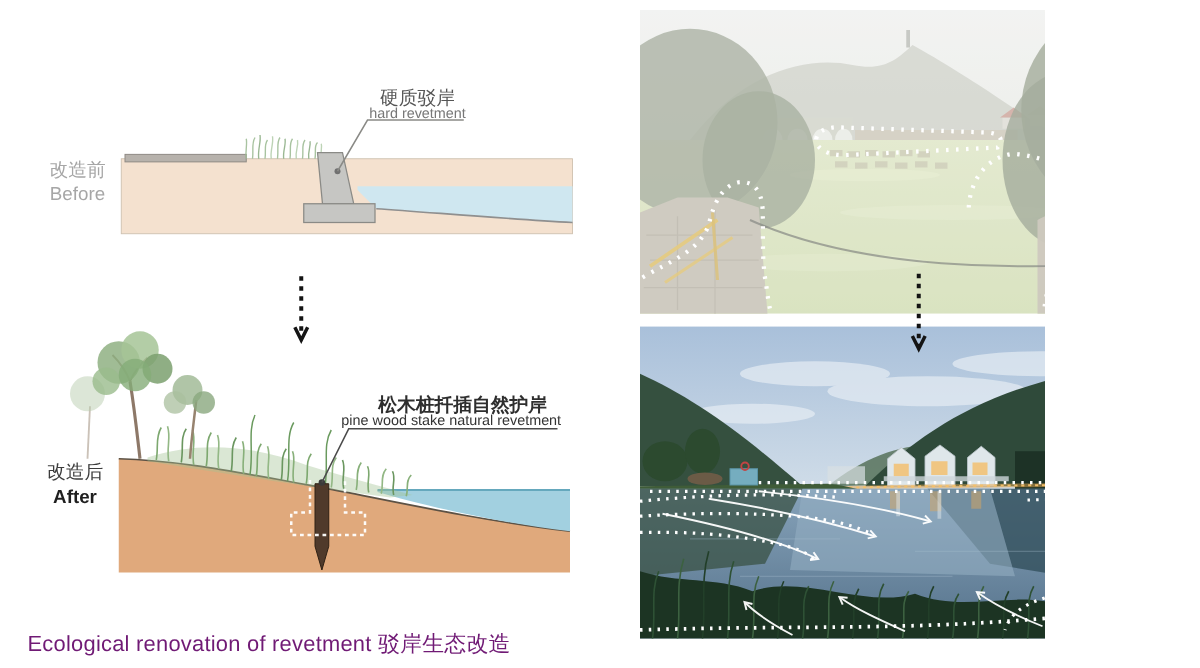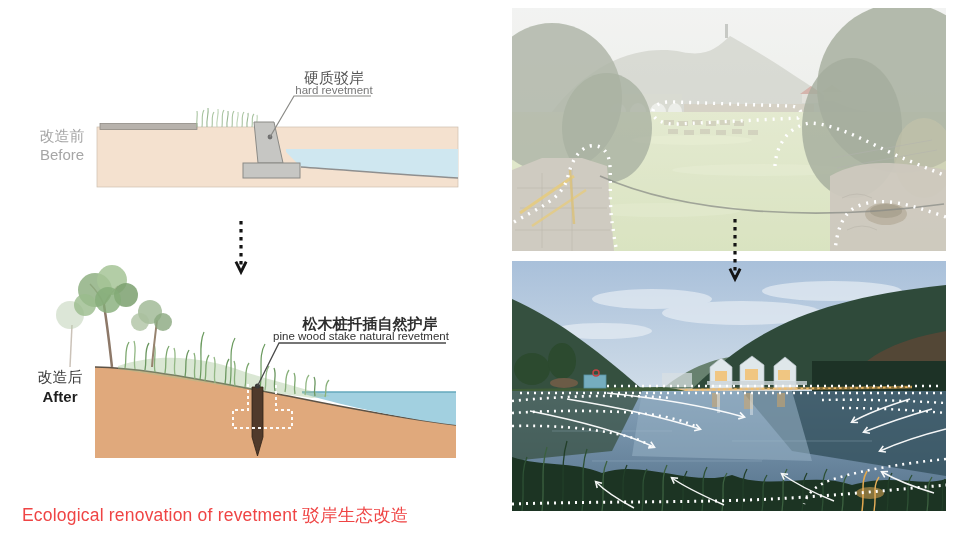--- a/index.html
+++ b/index.html
@@ -1,21 +1,21 @@
 <!DOCTYPE html>
 <html><head>
 <meta charset="utf-8">
 <style>
   html,body{margin:0;padding:0;background:#fff;}
-  .board{position:relative;width:960px;height:534px;background:#ffffff;overflow:hidden;
+  .board{position:relative;width:836px;height:534px;background:#ffffff;overflow:hidden;
          font-family:"Liberation Sans",sans-serif;border-radius:10px;}
   .abs{position:absolute;}
   svg{display:block;}
   svg text{font-family:"Liberation Sans","DejaVu Sans",sans-serif;}
-  .caption{position:absolute;left:22px;top:503px;font-size:17.5px;color:#ef4444;letter-spacing:.2px;}
+  .caption{position:absolute;left:22px;top:503px;font-size:17.5px;color:#701a75;letter-spacing:.2px;}
   .photo{position:absolute;overflow:hidden;}
   .overlay{position:absolute;left:0;top:0;pointer-events:none;z-index:6;}
 </style>
 </head>
 <body>
 
 <div class="board">
 
   <svg class="abs" style="left:0;top:0;" width="480" height="534" viewBox="0 0 480 534">
 

